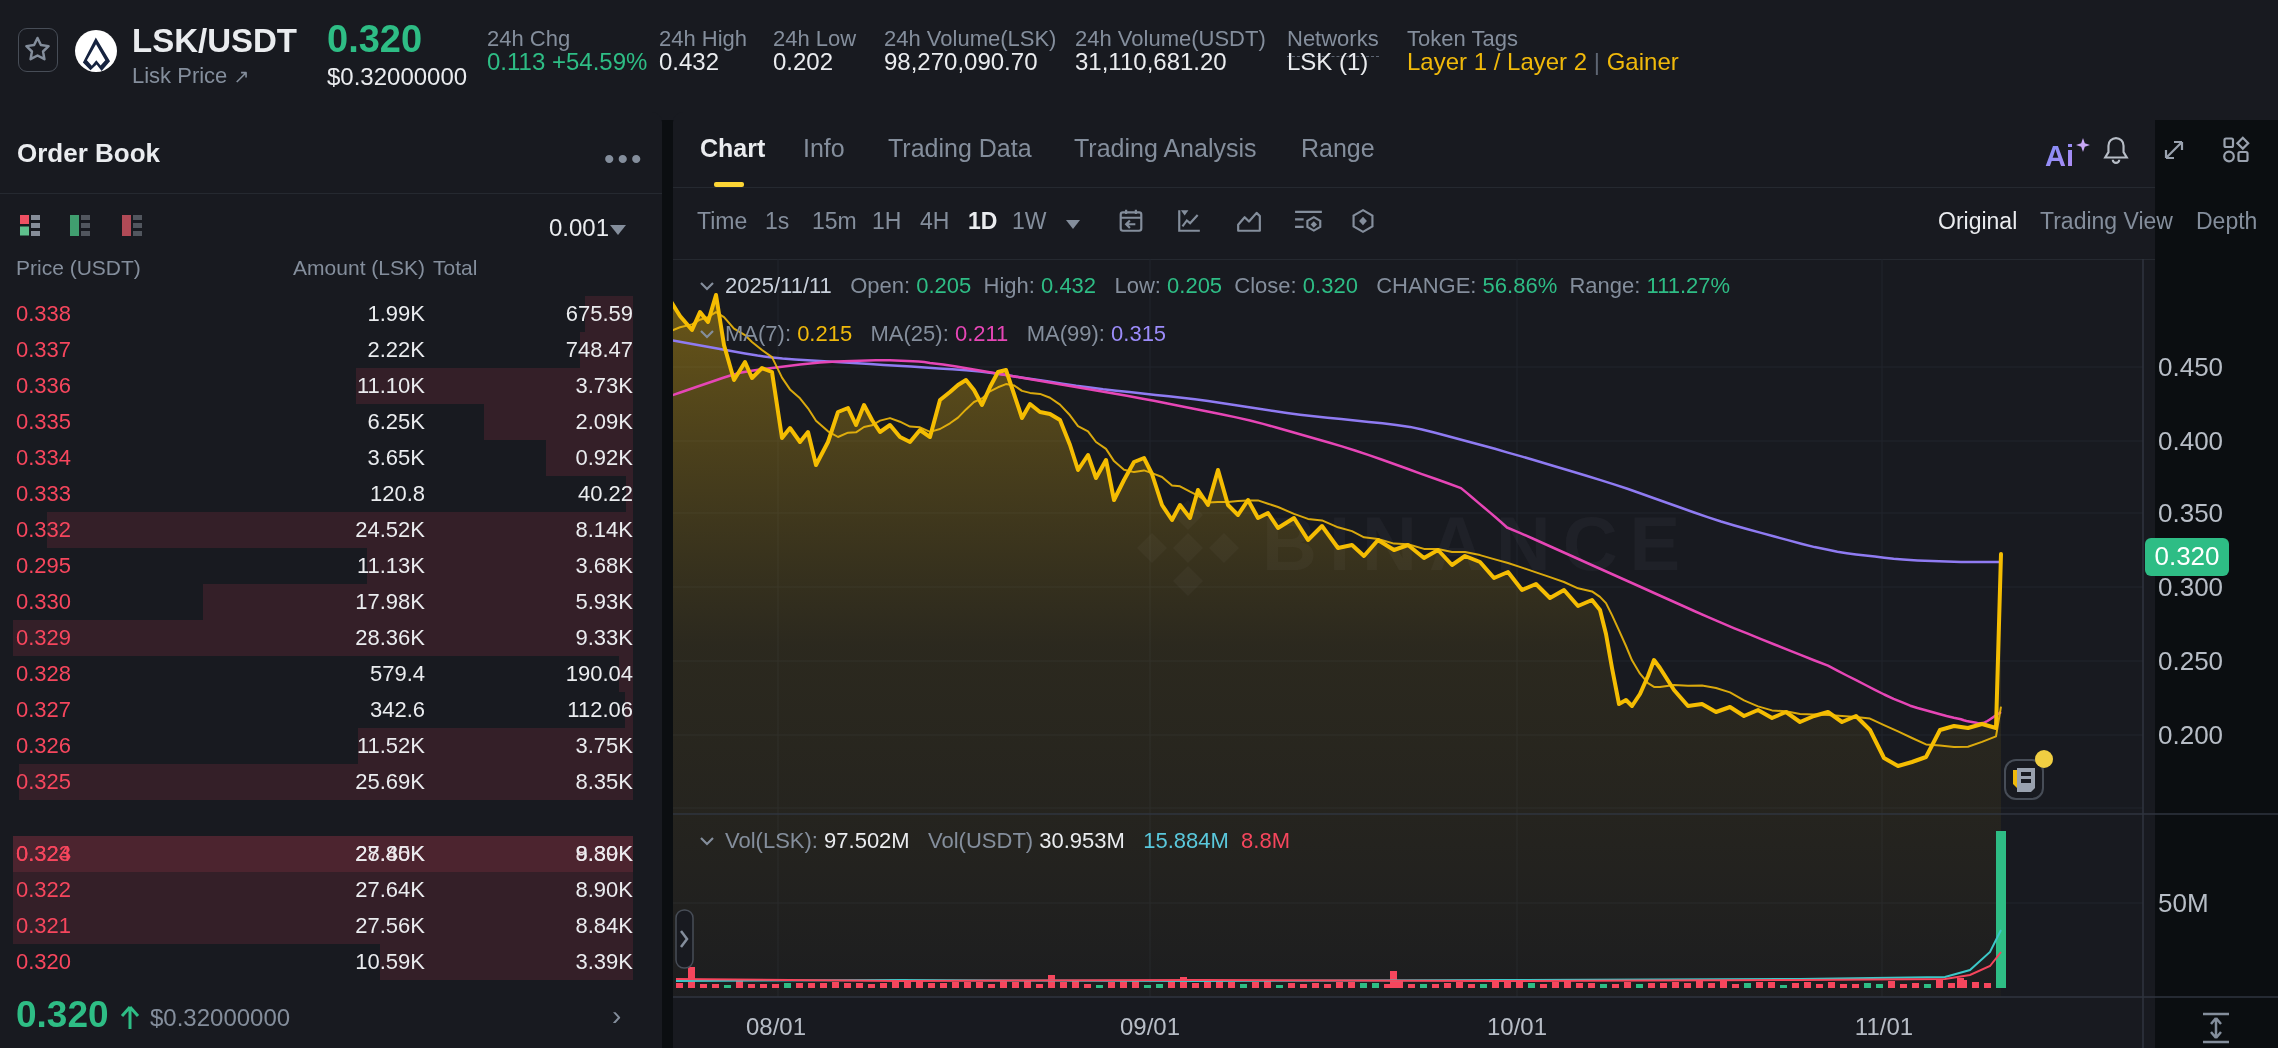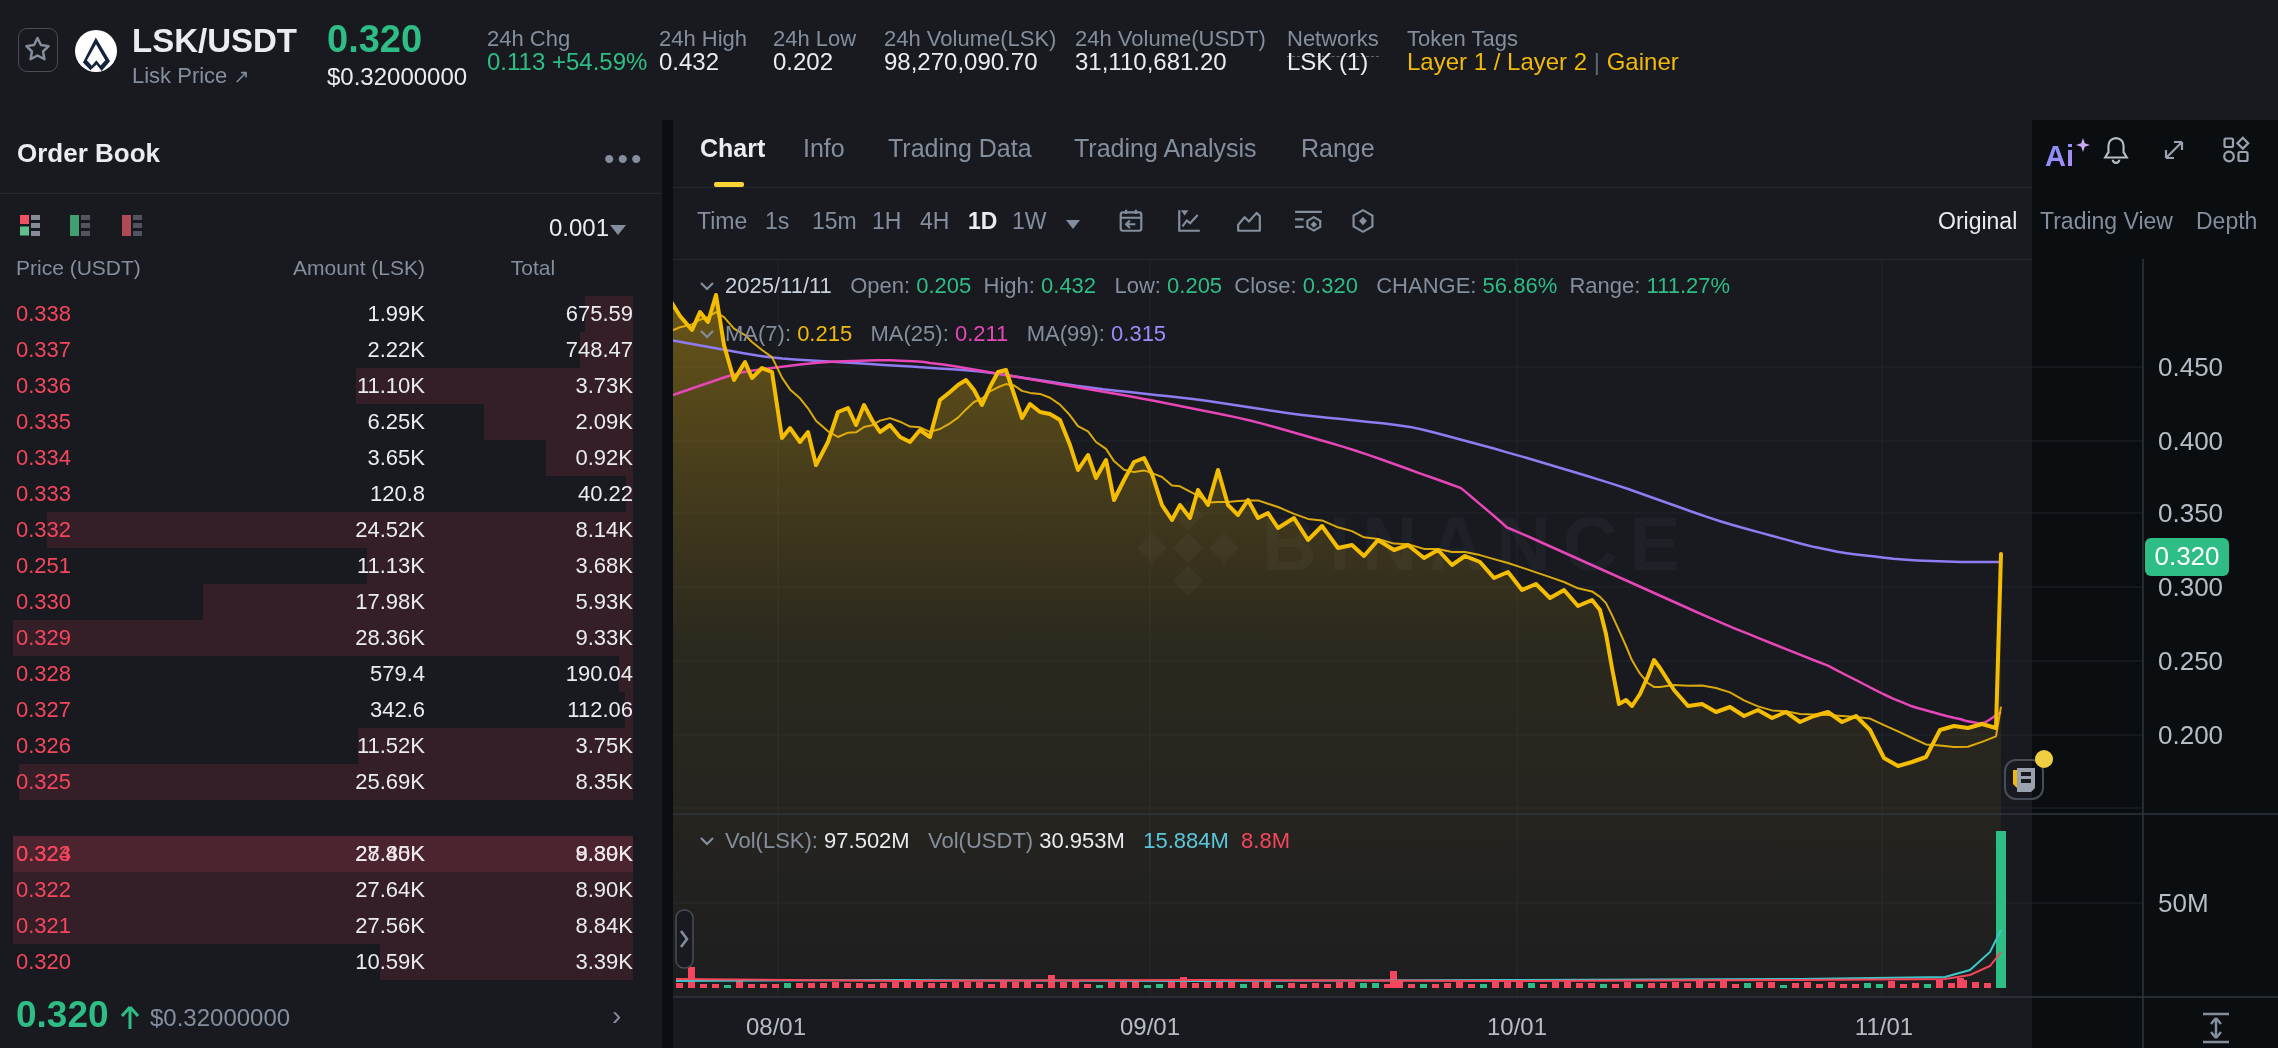--- a/index.html
+++ b/index.html
@@ -2,21 +2,21 @@
 <html><head><meta charset="utf-8"><style>
 *{margin:0;padding:0;box-sizing:border-box;font-family:"Liberation Sans",sans-serif}
 html,body{width:2278px;height:1048px;background:#0b0e11;overflow:hidden;position:relative}
 .abs{position:absolute}
 .g{color:#848e9c} .w{color:#eaecef} .grn{color:#2ebd85} .yel{color:#f0b90b}
 #header{position:absolute;left:0;top:0;width:2278px;height:120px;background:#181a20}
 .hlab{position:absolute;top:26px;font-size:22px;color:#848e9c;white-space:nowrap}
 .hval{position:absolute;top:48px;font-size:24px;color:#eaecef;white-space:nowrap}
 .hval.grn{color:#2ebd85} .hval.yel{color:#f0b90b}
 #obpanel{position:absolute;left:0;top:112px;width:662px;height:936px;background:#181a20;border-radius:0 10px 0 0}
-#chpanel{position:absolute;left:673px;top:112px;width:1359px;height:936px;background:#181a20;border-radius:10px 0 0 0}
+#chpanel{position:absolute;left:673px;top:112px;width:1482px;height:936px;background:#181a20;border-radius:10px 0 0 0}
 .obrow{position:absolute;left:0;width:662px;height:36px;font-size:22px}
 .obrow span{position:absolute;top:5px}
 .obbar{position:absolute;right:29px;top:0;height:36px;background:rgba(246,70,93,0.125)}
 .obp{left:16px;color:#f6465d}
 .oba{right:237px;color:#eaecef} .obt{right:29px;color:#eaecef}
 .oba,.obt{text-align:right}
 .tab{position:absolute;top:22px;font-size:25px;color:#848e9c;white-space:nowrap}
 .tbtxt{position:absolute;top:96px;font-size:23px;color:#848e9c;white-space:nowrap}
 .legend{position:absolute;font-size:22px;color:#848e9c;white-space:nowrap}
 svg text{font-family:"Liberation Sans",sans-serif}
@@ -75,21 +75,21 @@
         <rect x="0" y="0" width="9" height="21" fill="#b04a56"></rect>
     <rect x="11" y="0" width="9" height="5" fill="#51565e"></rect>
         <rect x="11" y="8" width="9" height="5" fill="#51565e"></rect>
         <rect x="11" y="16" width="9" height="5" fill="#51565e"></rect>
       </g>
   </svg>
   <div class="abs w" style="left:549px;top:102px;font-size:24px">0.001</div>
   <div class="abs" style="left:610px;top:113px;width:0;height:0;border-left:8px solid transparent;border-right:8px solid transparent;border-top:10px solid #848e9c"></div>
   <div class="abs g" style="left:16px;top:144px;font-size:21px">Price (USDT)</div>
   <div class="abs g" style="left:225px;top:144px;width:200px;text-align:right;font-size:21px">Amount (LSK)</div>
-  <div class="abs g" style="left:433px;top:144px;width:200px;text-align:center;font-size:21px">Total</div>
+  <div class="abs g" style="left:433px;top:144px;width:200px;text-align:left;font-size:21px">Total</div>
   <div class="obrow" style="top:184px">
       <div class="obbar" style="width:48px"></div>
       <span class="obp">0.338</span>
       <span class="oba">1.99K</span>
       <span class="obt">675.59</span>
     </div>
     <div class="obrow" style="top:220px">
       <div class="obbar" style="width:53px"></div>
       <span class="obp">0.337</span>
       <span class="oba">2.22K</span>
@@ -120,21 +120,21 @@
       <span class="obt">40.22</span>
     </div>
     <div class="obrow" style="top:400px">
       <div class="obbar" style="width:586px"></div>
       <span class="obp">0.332</span>
       <span class="oba">24.52K</span>
       <span class="obt">8.14K</span>
     </div>
     <div class="obrow" style="top:436px">
       <div class="obbar" style="width:266px"></div>
-      <span class="obp">0.251</span>
+      <span class="obp">0.295</span>
       <span class="oba">11.13K</span>
       <span class="obt">3.68K</span>
     </div>
     <div class="obrow" style="top:472px">
       <div class="obbar" style="width:430px"></div>
       <span class="obp">0.330</span>
       <span class="oba">17.98K</span>
       <span class="obt">5.93K</span>
     </div>
     <div class="obrow" style="top:508px">

